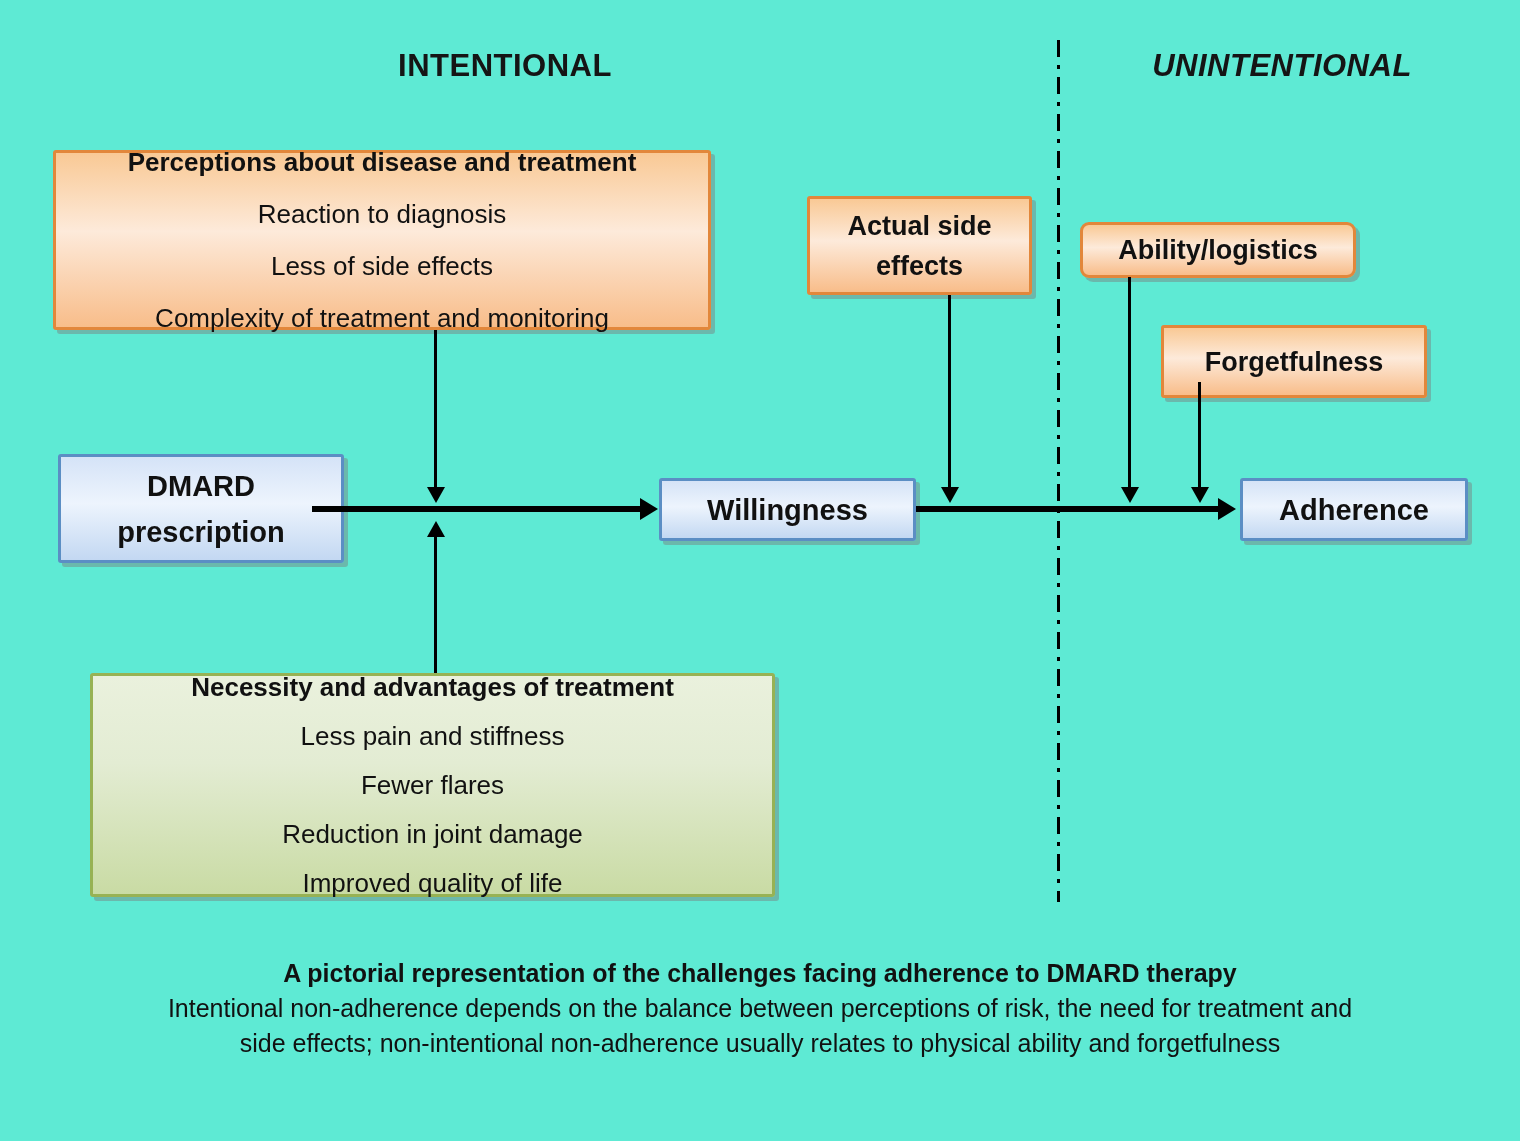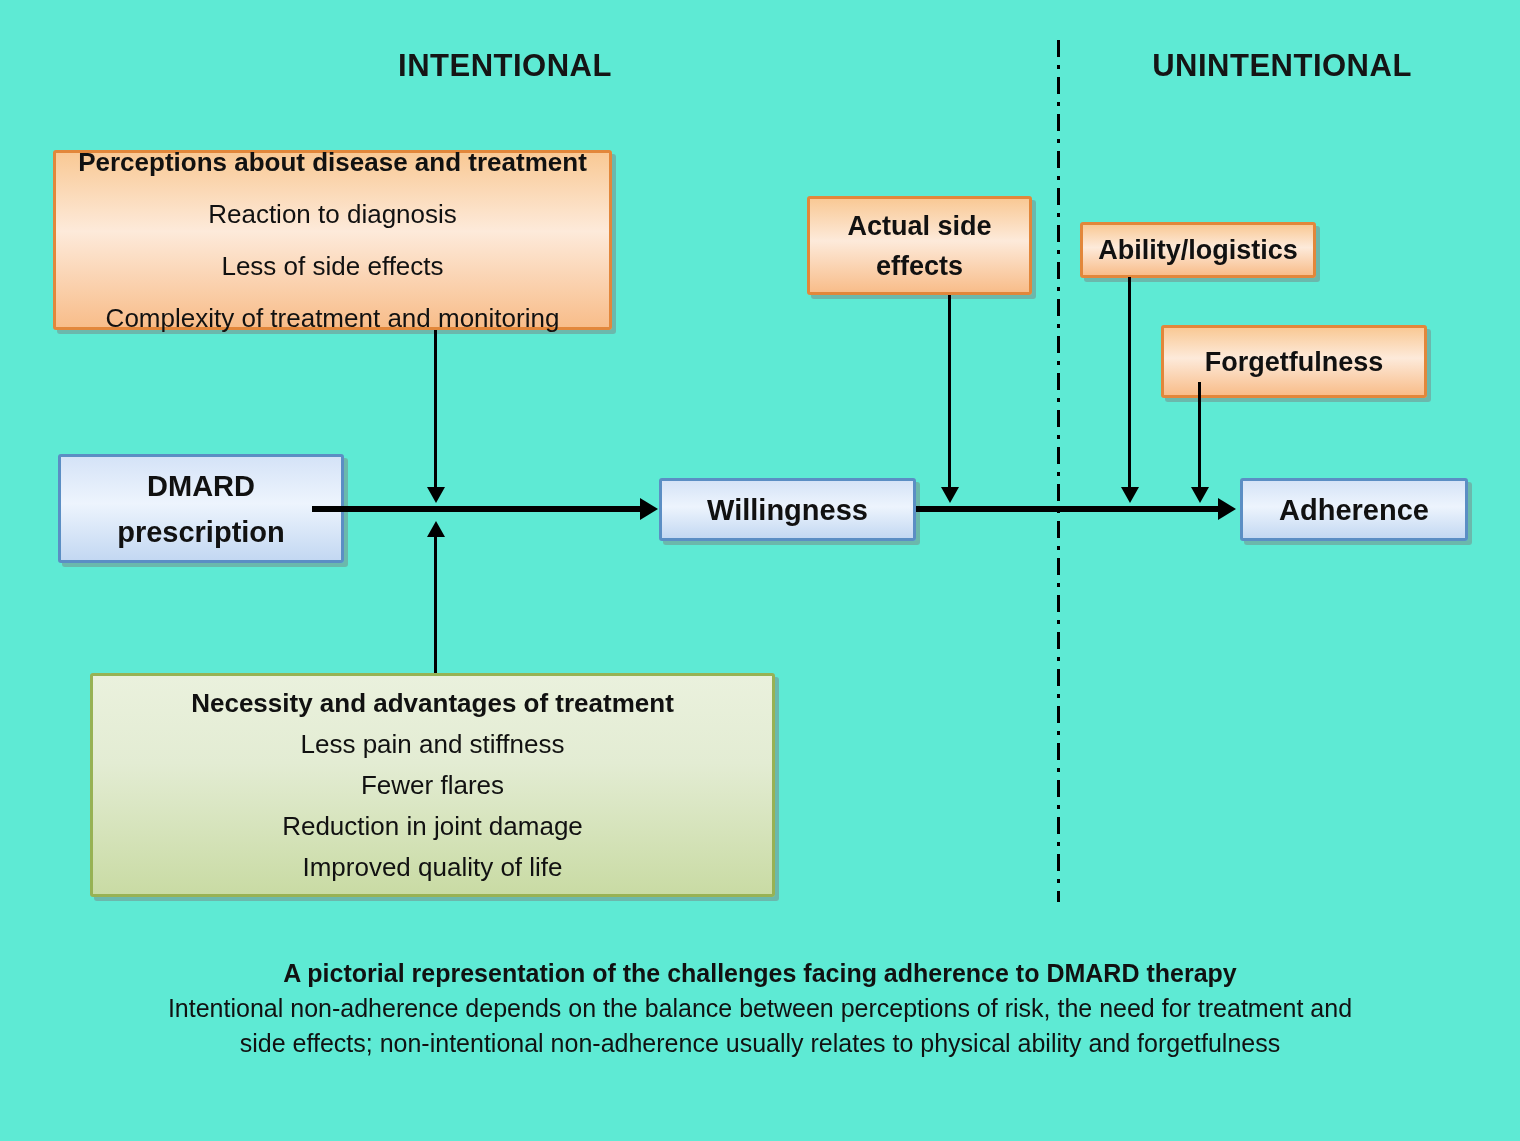--- a/index.html
+++ b/index.html
@@ -53,20 +53,21 @@
     border:3px solid #e2873b;
     background:linear-gradient(180deg,#f9c995 0%,#fdeada 45%,#f8bd8a 100%);
   }
   .box-blue{
     border:3px solid #5b8ec4;
     background:linear-gradient(180deg,#d5e3f7 0%,#edf4fd 45%,#c3d8f2 100%);
   }
   .box-green{
     border:3px solid #97b254;
     background:linear-gradient(180deg,#eaf1dd 0%,#e3ecd3 40%,#c9dba4 100%);
+    gap:8px;
   }
   .box-title{font-weight:bold;}
   .list-box{font-size:26px;line-height:40px;}
   .label-box{font-weight:bold;font-size:27px;line-height:40px;}
   .label-box-lg{font-weight:bold;font-size:29px;line-height:46px;}
 
   
   .hline{height:6px;background:#000;}
   .vline{width:3px;background:#000;}
   .head-right{
@@ -96,36 +97,36 @@
     line-height:35px;
   }
   .caption .cap-title{font-weight:bold;}
 </style>
 </head>
 <body>
 
 <div id="canvas">
 
   <div class="abs region-header" style="left:305px;top:48px;width:400px;">INTENTIONAL</div>
-  <div class="abs region-header" style="left:1082px;top:48px;width:400px;">UNINTENTIONAL</div>
+  <div class="abs region-header" style="left:1082px;top:48px;width:400px;font-style:italic;">UNINTENTIONAL</div>
 
   <div class="abs divider" style="left:1057px;top:40px;height:862px;"></div>
 
-  <div class="abs dbox box-orange list-box" style="left:53px;top:150px;width:559px;height:180px;gap:12px;">
+  <div class="abs dbox box-orange list-box" style="left:53px;top:150px;width:658px;height:180px;gap:12px;">
     <div class="box-title">Perceptions about disease and treatment</div>
     <div>Reaction to diagnosis</div>
     <div>Less of side effects</div>
     <div>Complexity of treatment and monitoring</div>
   </div>
 
   <div class="abs dbox box-orange label-box" style="left:807px;top:196px;width:225px;height:99px;padding:0 10px;">
     <div>Actual side effects</div>
   </div>
 
-  <div class="abs dbox box-orange label-box" style="left:1080px;top:222px;width:236px;height:56px;">
+  <div class="abs dbox box-orange label-box" style="left:1080px;top:222px;width:276px;height:56px;border-radius:9px;">
     <div>Ability/logistics</div>
   </div>
 
   <div class="abs dbox box-orange label-box" style="left:1161px;top:325px;width:266px;height:73px;">
     <div>Forgetfulness</div>
   </div>
 
   <div class="abs dbox box-blue label-box-lg" style="left:58px;top:454px;width:286px;height:109px;padding:0 12px;">
     <div>DMARD prescription</div>
   </div>

